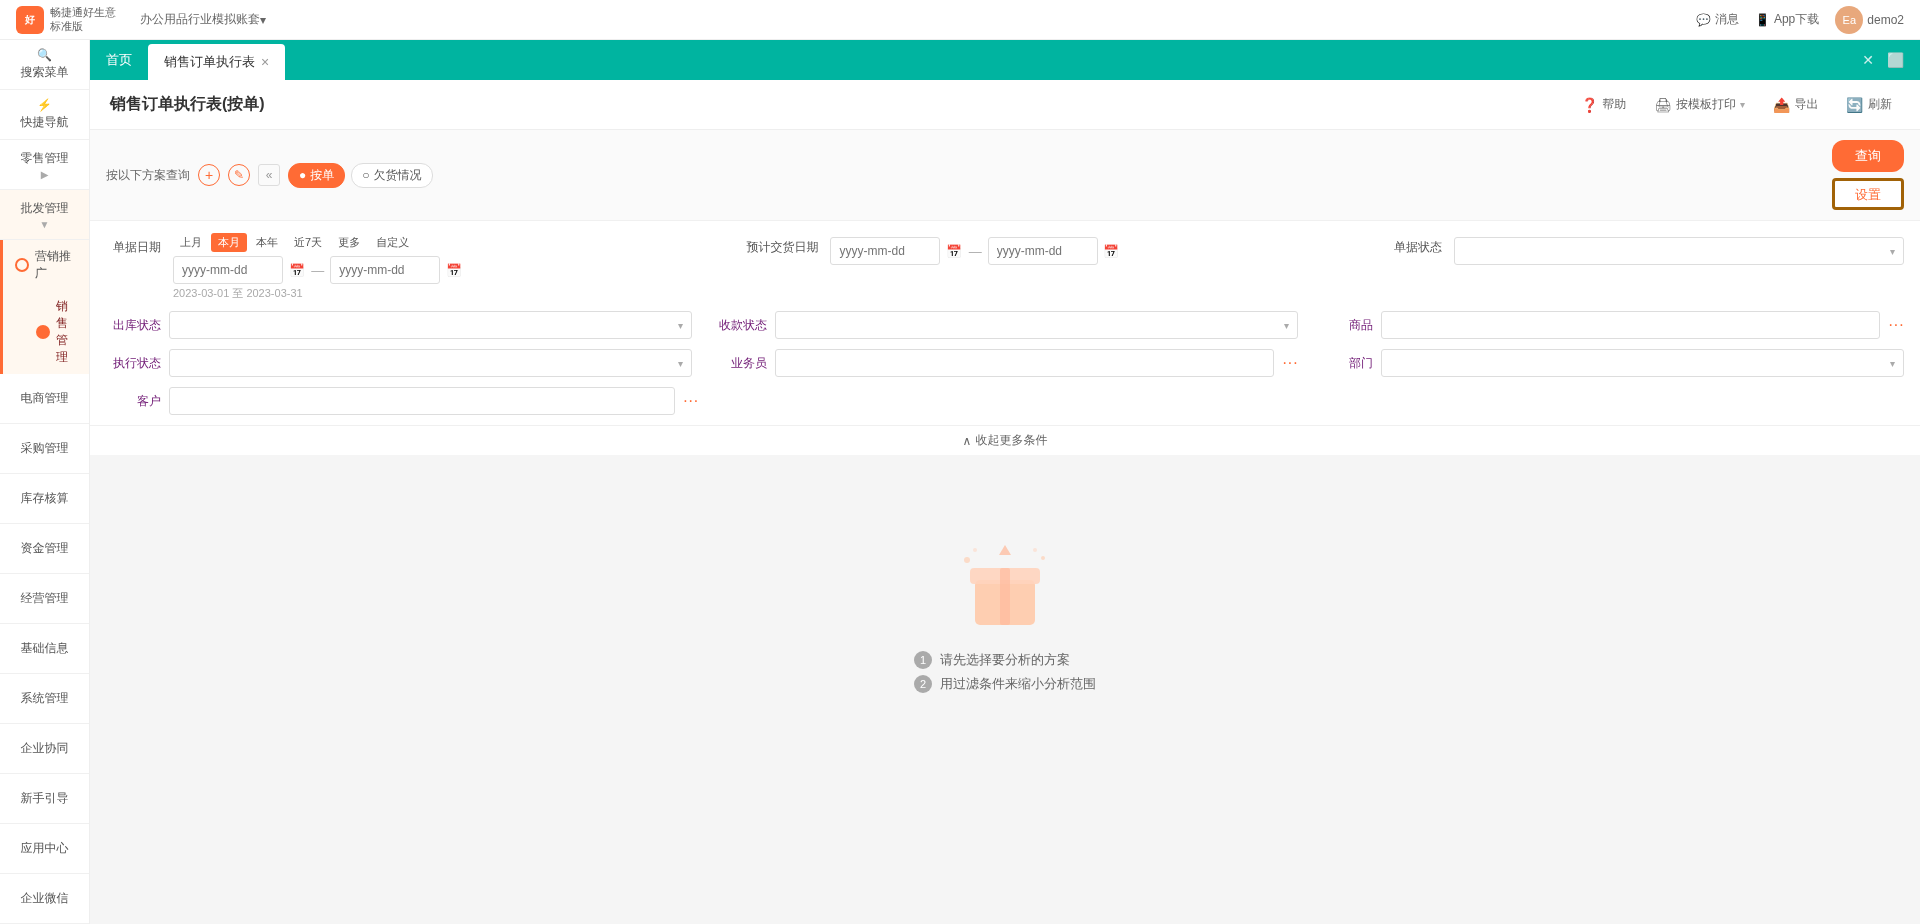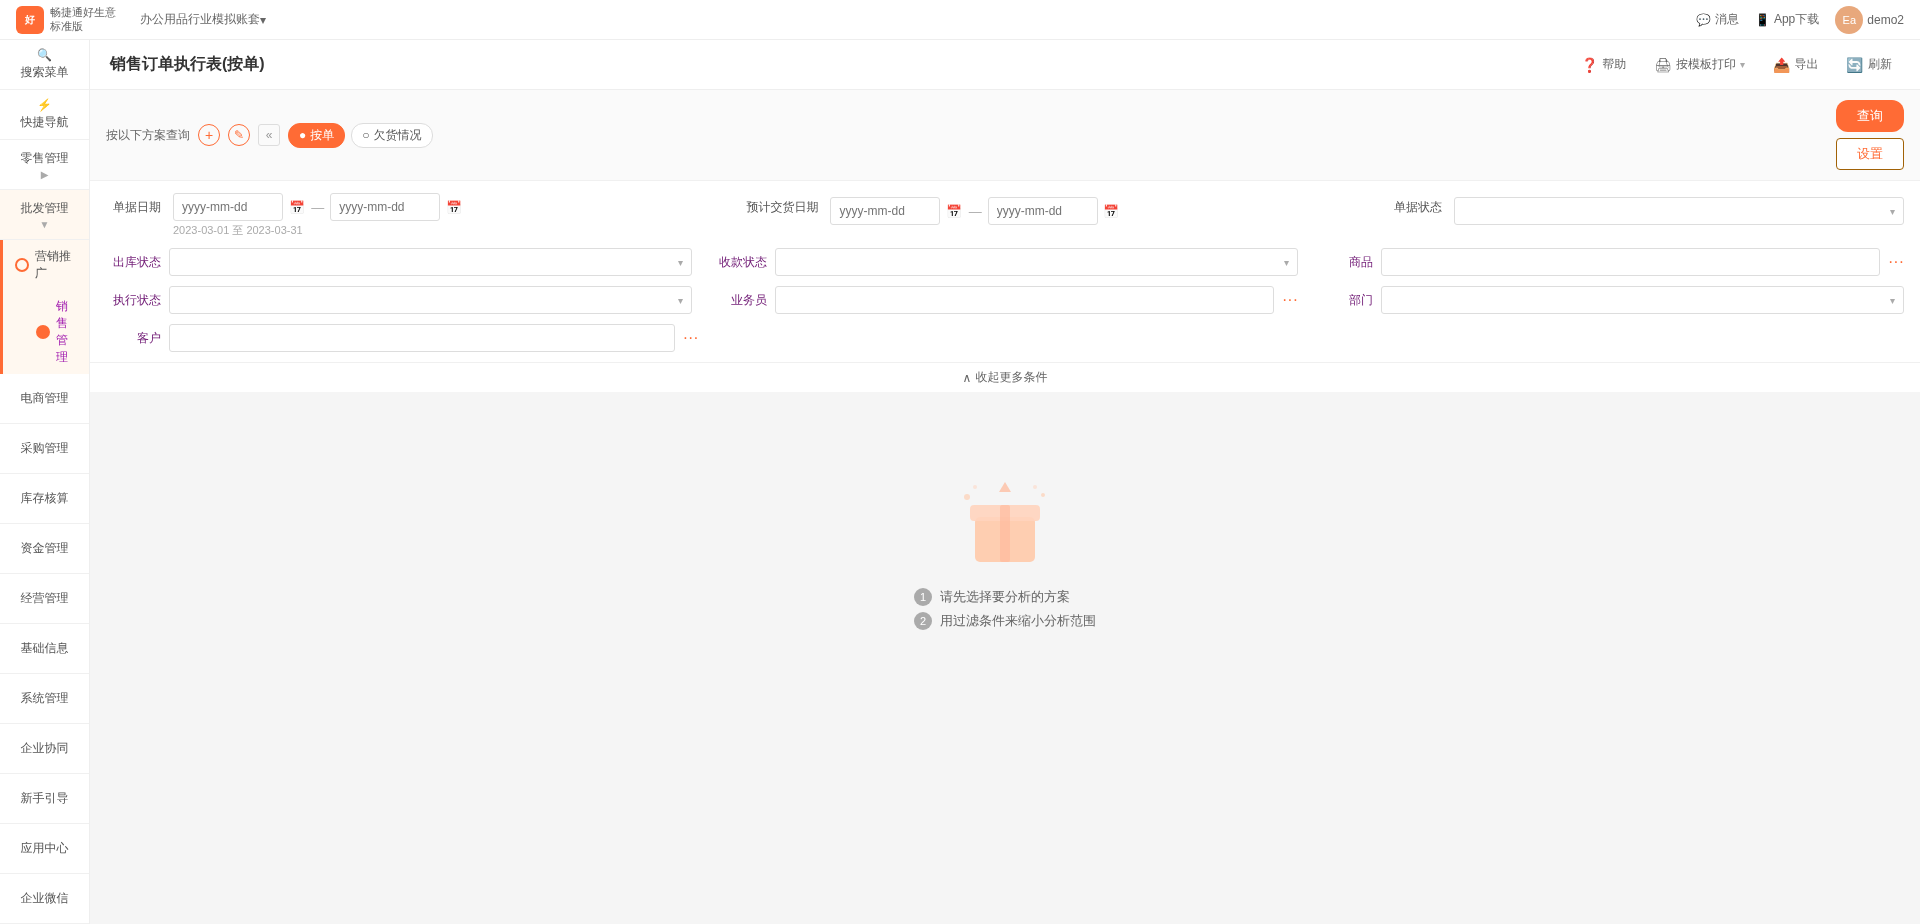--- a/index.html
+++ b/index.html
@@ -86,21 +86,21 @@
     }
     .sidebar-item.has-sub { flex-direction: column; justify-content: space-between; padding: 10px 12px; }
     .sidebar-sub {
       background: #fff8f0;
       border-left: 3px solid #ff6b35;
     }
     .sidebar-sub-item {
       display: flex; align-items: center; gap: 6px;
       padding: 8px 12px; font-size: 12px; color: #555; cursor: pointer;
     }
-    .sidebar-sub-item.active { color: #a21caf; padding-left: 33px; }
+    .sidebar-sub-item.active { color: #7f1d1d; padding-left: 33px; }
     .sub-dot { width: 14px; height: 14px; border-radius: 50%; border: 2px solid #ff6b35; display: flex; align-items: center; justify-content: center; font-size: 8px; color: #ff6b35; flex-shrink: 0; }
     .expand-arrow { font-size: 10px; color: #aaa; }
 
     
     .content-area {
       flex: 1;
       display: flex;
       flex-direction: column;
       overflow: hidden;
     }
@@ -238,21 +238,21 @@
       border: none;
       border-radius: 12px;
       padding: 6px 20px;
       font-size: 13px;
       cursor: pointer;
       height: 32px;
     }
     .set-btn {
       background: #fff;
       color: #ff6b35;
-      border: 1px solid #a16207;
+      border: 3px solid #a16207;
       border-radius: 4px;
       padding: 5px 20px;
       font-size: 13px;
       cursor: pointer;
       height: 32px;
     }
 
     
     .empty-state {
       display: flex;
@@ -426,20 +426,34 @@
     <div class="sidebar-item">
       <span>企业微信</span>
     </div>
     <div class="sidebar-item">
       <span>畅会员</span>
     </div>
   </div>
 
   <div class="content-area">
 
+    <div class="tab-bar">
+      <div class="tab-item home">
+        <span>首页</span>
+      </div>
+      <div class="tab-item active">
+        <span>销售订单执行表</span>
+        <span class="tab-close">×</span>
+      </div>
+      <div class="tab-bar-spacer"></div>
+      <div class="tab-bar-actions">
+        <div class="tab-action-btn">✕</div>
+        <div class="tab-action-btn">⬜</div>
+      </div>
+    </div>
 
     <div class="page-content">
 
       <div class="page-header">
         <div class="page-title">销售订单执行表(按单)</div>
         <div class="page-header-actions">
           <div class="header-btn">
             <span class="btn-icon">❓</span>
             <span>帮助</span>
           </div>
@@ -487,20 +501,28 @@
             <button class="query-btn">查询</button>
             <button class="set-btn">设置</button>
           </div>
         </div>
 
         <div class="filter-date-row">
 
           <div class="date-field" style="flex: 1.2;">
             <span class="date-field-label">单据日期</span>
             <div class="date-field-content">
+              <div class="date-quick-tabs">
+                <span class="dq-tab">上月</span>
+                <span class="dq-tab active">本月</span>
+                <span class="dq-tab">本年</span>
+                <span class="dq-tab">近7天</span>
+                <span class="dq-tab">更多</span>
+                <span class="dq-tab">自定义</span>
+              </div>
               <div class="date-inputs-row">
                 <input class="date-inp" readonly="" placeholder="yyyy-mm-dd" style="">
                 <span class="date-ic">📅</span>
                 <span class="date-range-sep">—</span>
                 <input class="date-inp" readonly="" placeholder="yyyy-mm-dd" style="">
                 <span class="date-ic">📅</span>
               </div>
               <div class="date-hint">2023-03-01 至 2023-03-31</div>
             </div>
           </div>

